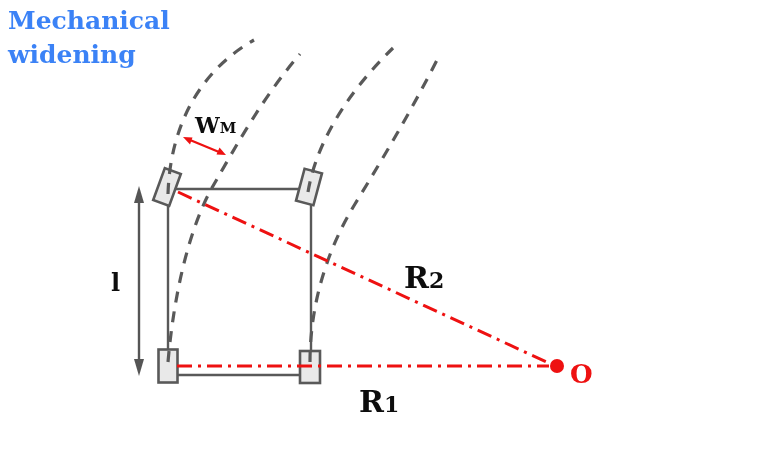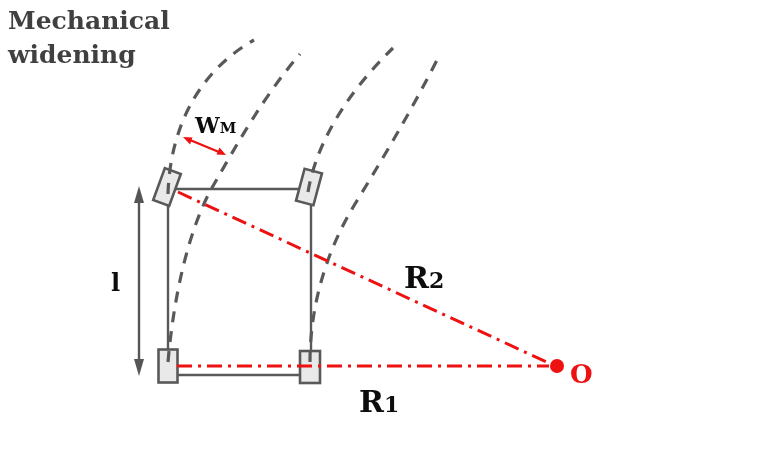--- a/index.html
+++ b/index.html
@@ -16,21 +16,21 @@
     font-family: "DejaVu Serif", "Liberation Serif", serif;
   }
   #diagram-title {
     position: absolute;
     left: 8px;
     top: 4px;
     width: 185px;
     font-size: 25px;
     line-height: 34px;
     font-weight: bold;
-    color: #404040;
+    color: #3b82f6;
     letter-spacing: 0px;
   }
   svg text {
     font-family: "DejaVu Serif", "Liberation Serif", serif;
     font-weight: bold;
   }
 </style>
 </head>
 <body>
 

